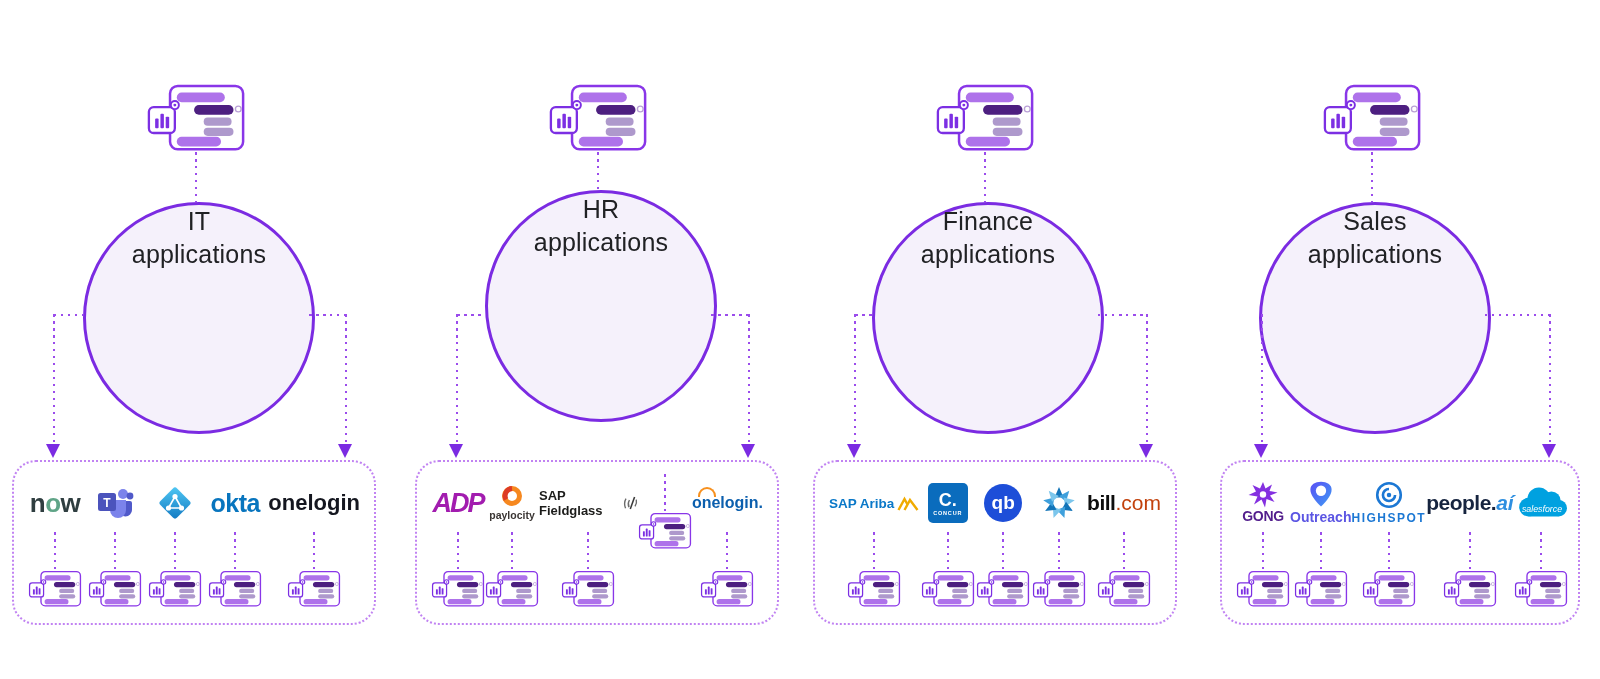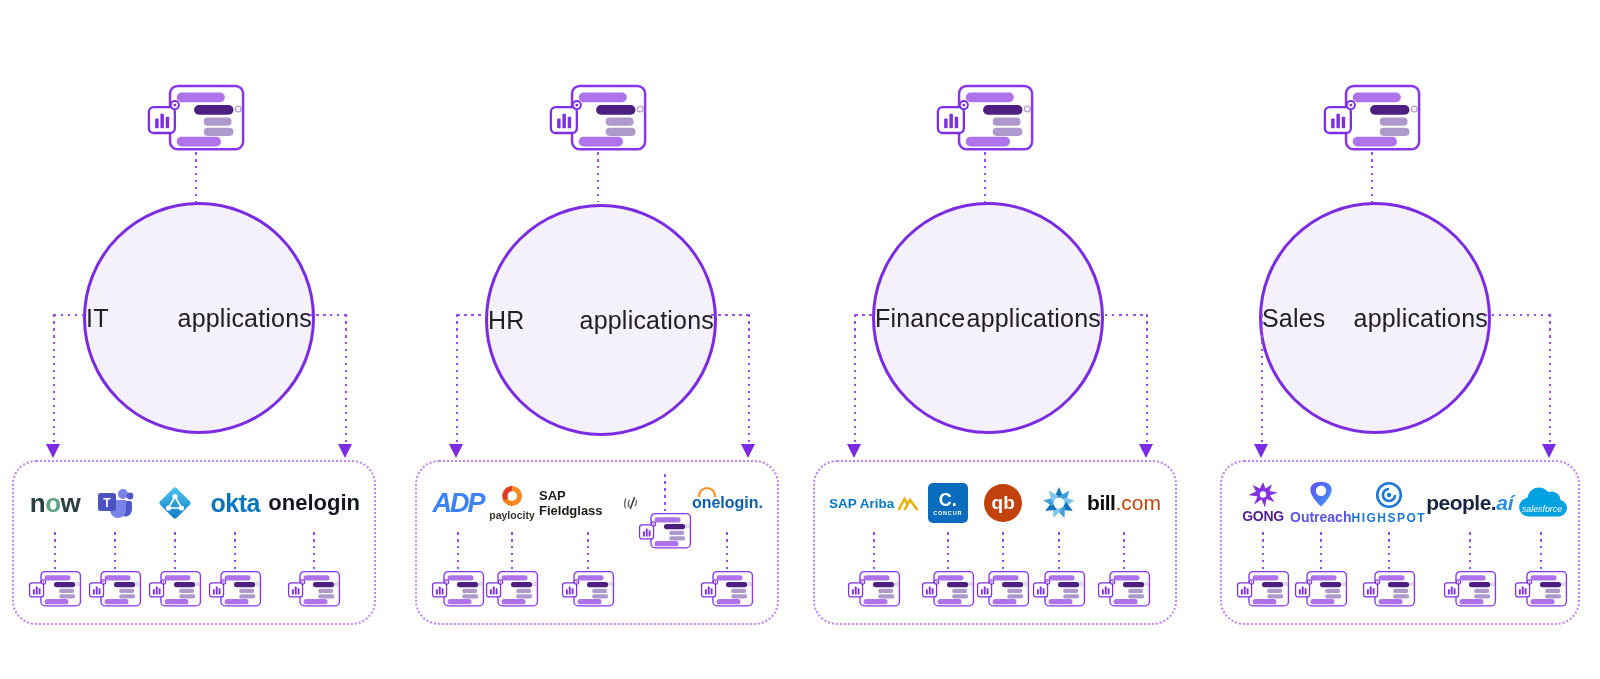--- a/index.html
+++ b/index.html
@@ -16,21 +16,21 @@
   .assistant{position:absolute;}
   .vline{position:absolute;width:2px;
          background:repeating-linear-gradient(to bottom,var(--dot) 0 2.5px,transparent 2.5px 7px);}
   .hline{position:absolute;height:2px;
          background:repeating-linear-gradient(to right,var(--dot) 0 2.5px,transparent 2.5px 7px);}
   .arrow{position:absolute;width:0;height:0;
          border-left:7px solid transparent;border-right:7px solid transparent;
          border-top:14px solid var(--accent);}
   .dept-circle{position:absolute;width:226px;height:226px;border-radius:50%;
          border:3px solid var(--accent);background:var(--circle-fill);
-         display:flex;flex-direction:row;align-items:center;justify-content:space-between;
+         display:flex;flex-direction:column;align-items:center;justify-content:flex-start;
          color:var(--label);font-size:25px;line-height:33px;font-weight:500;letter-spacing:.2px;}
   .appbox{position:absolute;border:2px dotted var(--boxdot);border-radius:24px;background:#fff;box-sizing:border-box;}
   .cells{display:flex;justify-content:space-between;align-items:flex-start;
          padding:12px 14px 0 14px;height:100%;box-sizing:border-box;}
   .cell{display:flex;flex-direction:column;align-items:center;}
   .logo-area{height:58px;display:flex;align-items:center;justify-content:center;}
   .stub{height:38px;width:2px;
         background:repeating-linear-gradient(to bottom,var(--dot) 0 2.5px,transparent 2.5px 7px);}
   .mini{line-height:0;}
   .row{display:flex;align-items:center;}
@@ -212,35 +212,35 @@
 <rect x="60" y="46.5" width="31" height="8.5" rx="4.2" fill="#AE99CC"></rect>
 <rect x="32" y="56" width="46" height="10" rx="5" fill="#AE72EA"></rect>
 <rect x="3" y="25" width="27" height="27" rx="5" fill="#fff" stroke="#7C2FE3" stroke-width="2.4"></rect>
 <rect x="9.5" y="37" width="3.6" height="10" rx="1" fill="#7C2FE3"></rect>
 <rect x="15" y="32" width="3.6" height="15" rx="1" fill="#7C2FE3"></rect>
 <rect x="20.5" y="35" width="3.6" height="12" rx="1" fill="#7C2FE3"></rect>
 <circle cx="30" cy="23" r="4.2" fill="#fff" stroke="#7C2FE3" stroke-width="2"></circle>
 <circle cx="30" cy="23" r="1.5" fill="#7C2FE3"></circle>
         </svg></div>
     <div class="vline icon-line" style="left: 597px; top: 152px; height: 50px;"></div>
-    <div class="dept-circle" style="left: 485px; top: 204px;">
+    <div class="dept-circle" style="left: 485px; top: 190px;">
       <span>HR</span>
       <span>applications</span>
     </div>
     <div class="hline arm-left-h" style="left: 457px; top: 314px; width: 28px;"></div>
     <div class="hline arm-right-h" style="left: 711px; top: 314px; width: 38px;"></div>
     <div class="vline arm-left-v" style="left: 456px; top: 314px; height: 130px;"></div>
     <div class="vline arm-right-v" style="left: 748px; top: 314px; height: 130px;"></div>
     <div class="arrow arrow-left" style="left: 449px; top: 444px;"></div>
     <div class="arrow arrow-right" style="left: 741px; top: 444px;"></div>
     <div class="appbox" style="left: 415px; top: 460px; width: 364px; height: 165px;">
         <div class="cells">
           <div class="cell">
             <div class="logo-area">
-              <span style="font-size:27px;font-weight:900;font-style:italic;color:#3b82f6;letter-spacing:-2px" title="ADP">ADP</span>
+              <span style="font-size:27px;font-weight:900;font-style:italic;color:#a21caf;letter-spacing:-2px" title="ADP">ADP</span>
             </div>
             <div class="stub"></div>
             <div class="mini"><svg width="54" viewBox="0 0 104 72" fill="none" xmlns="http://www.w3.org/2000/svg">
 <rect x="25" y="3" width="76" height="66" rx="8" fill="#fff" stroke="#8936E8" stroke-width="2.6"></rect>
 <rect x="32" y="10" width="50" height="10" rx="5" fill="#AE72EA"></rect>
 <rect x="50" y="23" width="41" height="10" rx="5" fill="#4D1F80"></rect>
 <circle cx="96" cy="27" r="3" stroke="#B9A0D6" stroke-width="1.4"></circle>
 <rect x="60" y="36" width="29" height="8.5" rx="4.2" fill="#AE99CC"></rect>
 <rect x="60" y="46.5" width="31" height="8.5" rx="4.2" fill="#AE99CC"></rect>
 <rect x="32" y="56" width="46" height="10" rx="5" fill="#AE72EA"></rect>
@@ -426,21 +426,21 @@
 <rect x="3" y="25" width="27" height="27" rx="5" fill="#fff" stroke="#7C2FE3" stroke-width="2.4"></rect>
 <rect x="9.5" y="37" width="3.6" height="10" rx="1" fill="#7C2FE3"></rect>
 <rect x="15" y="32" width="3.6" height="15" rx="1" fill="#7C2FE3"></rect>
 <rect x="20.5" y="35" width="3.6" height="12" rx="1" fill="#7C2FE3"></rect>
 <circle cx="30" cy="23" r="4.2" fill="#fff" stroke="#7C2FE3" stroke-width="2"></circle>
 <circle cx="30" cy="23" r="1.5" fill="#7C2FE3"></circle>
               </svg></div>
           </div>
           <div class="cell">
             <div class="logo-area">
-              <span class="col" style="width:38px;height:38px;background:#c2410c;border-radius:50%;justify-content:center" title="QuickBooks">
+              <span class="col" style="width:38px;height:38px;background:#1d4ed8;border-radius:50%;justify-content:center" title="QuickBooks">
                 <span style="font-size:19px;font-weight:700;color:#fff">qb</span>
               </span>
             </div>
             <div class="stub"></div>
             <div class="mini"><svg width="54" viewBox="0 0 104 72" fill="none" xmlns="http://www.w3.org/2000/svg">
 <rect x="25" y="3" width="76" height="66" rx="8" fill="#fff" stroke="#8936E8" stroke-width="2.6"></rect>
 <rect x="32" y="10" width="50" height="10" rx="5" fill="#AE72EA"></rect>
 <rect x="50" y="23" width="41" height="10" rx="5" fill="#4D1F80"></rect>
 <circle cx="96" cy="27" r="3" stroke="#B9A0D6" stroke-width="1.4"></circle>
 <rect x="60" y="36" width="29" height="8.5" rx="4.2" fill="#AE99CC"></rect>

